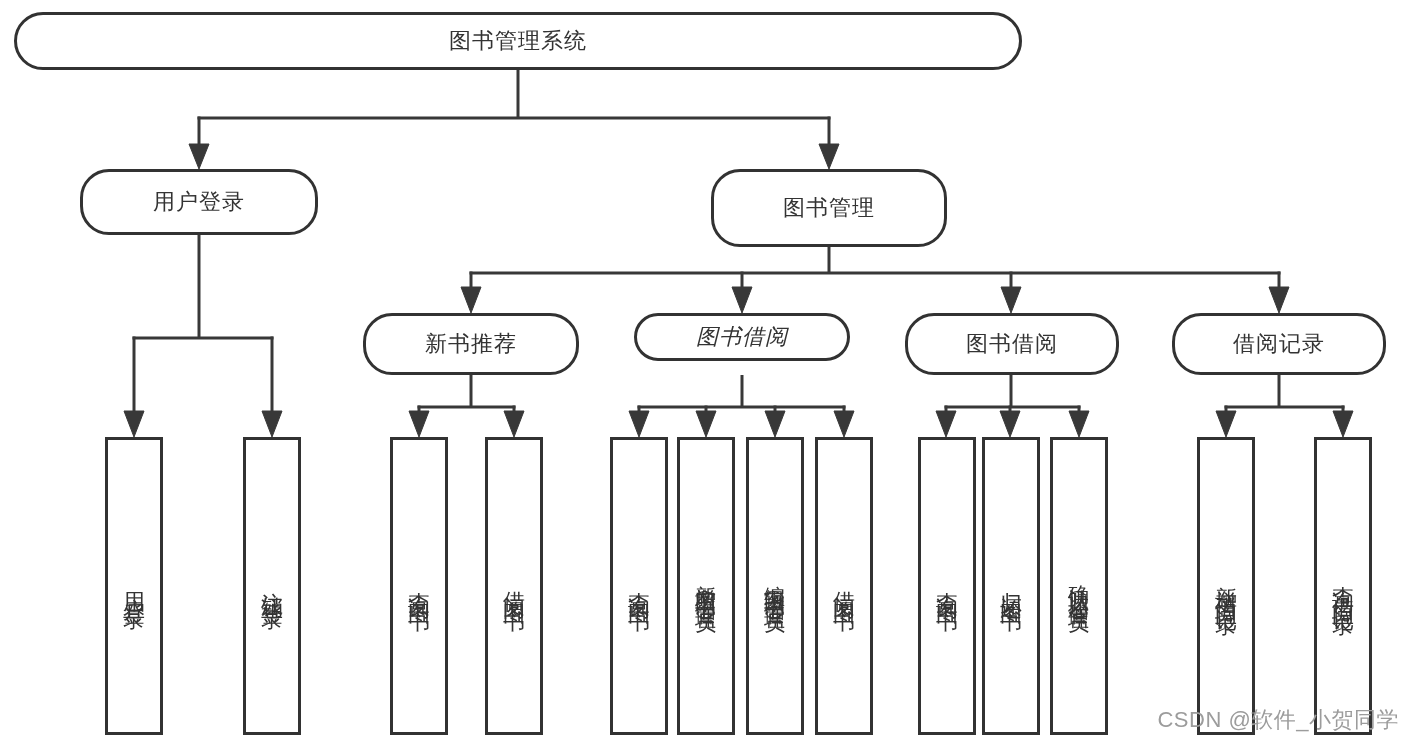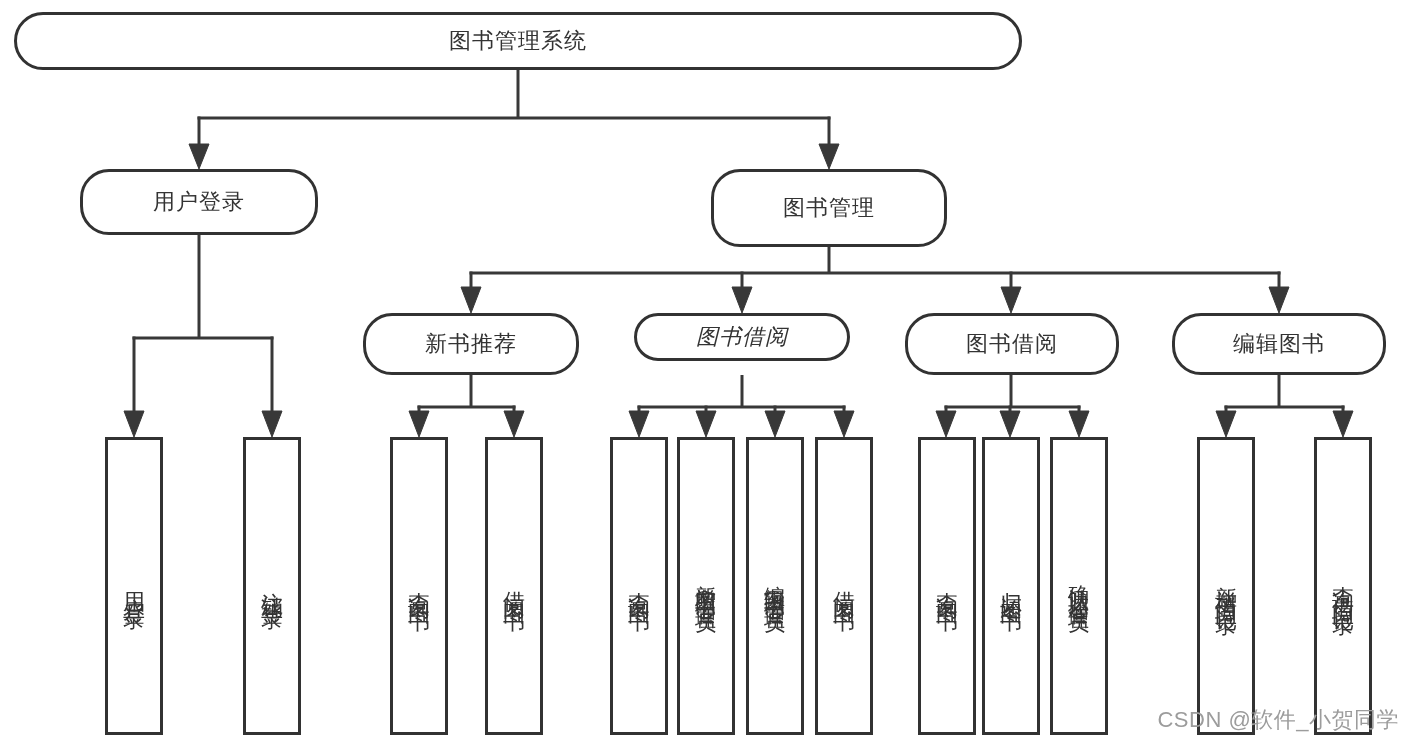--- a/index.html
+++ b/index.html
@@ -173,21 +173,21 @@
   <div class="node h n-rec">
     <span>新书推荐</span>
   </div>
   <div class="node h n-borrow">
     <span>图书借阅</span>
   </div>
   <div class="node h n-cur">
     <span>图书借阅</span>
   </div>
   <div class="node h n-rcd">
-    <span>编辑图书</span>
+    <span>借阅记录</span>
   </div>
 
   <div class="node v l-userlogin">
     <span class="vtext">用户登录</span>
   </div>
   <div class="node v l-logout">
     <span class="vtext">注销登录</span>
   </div>
 
   <div class="node v l-rec-query">

